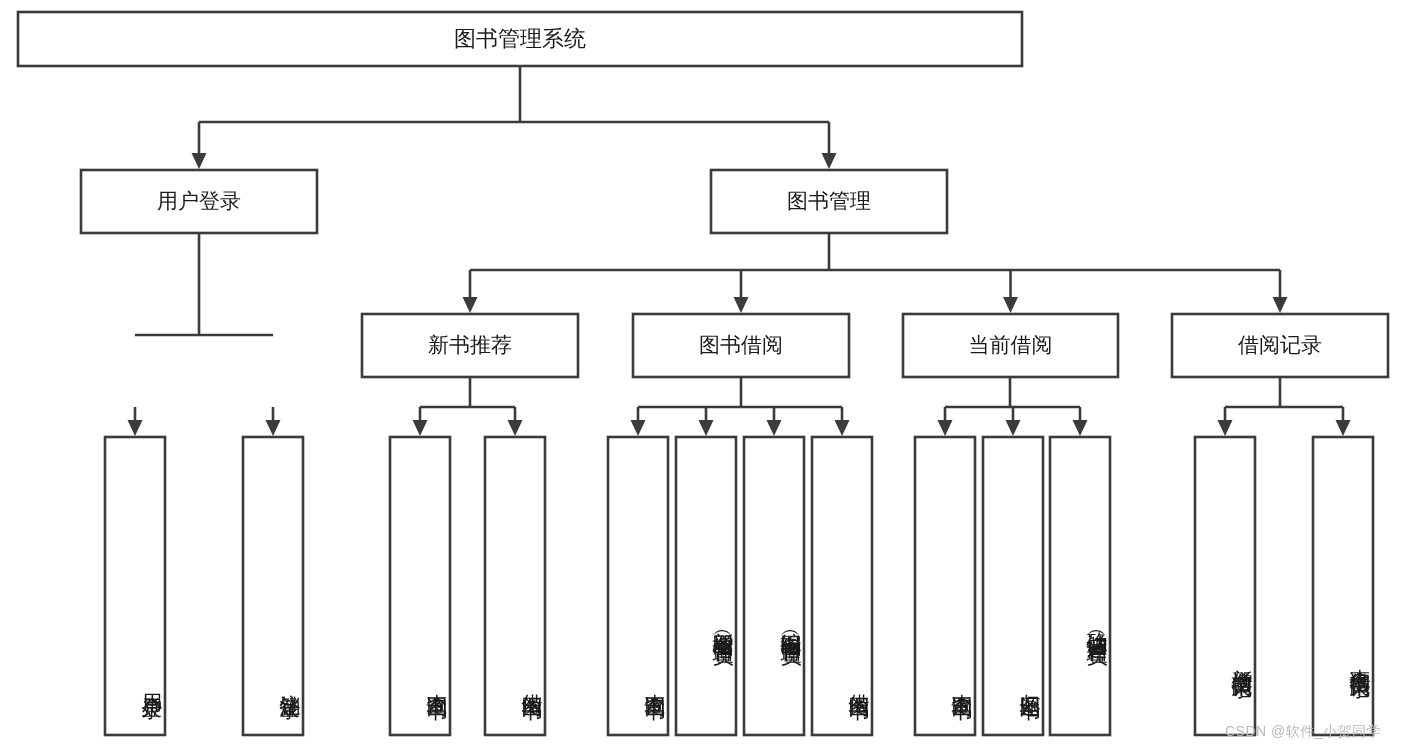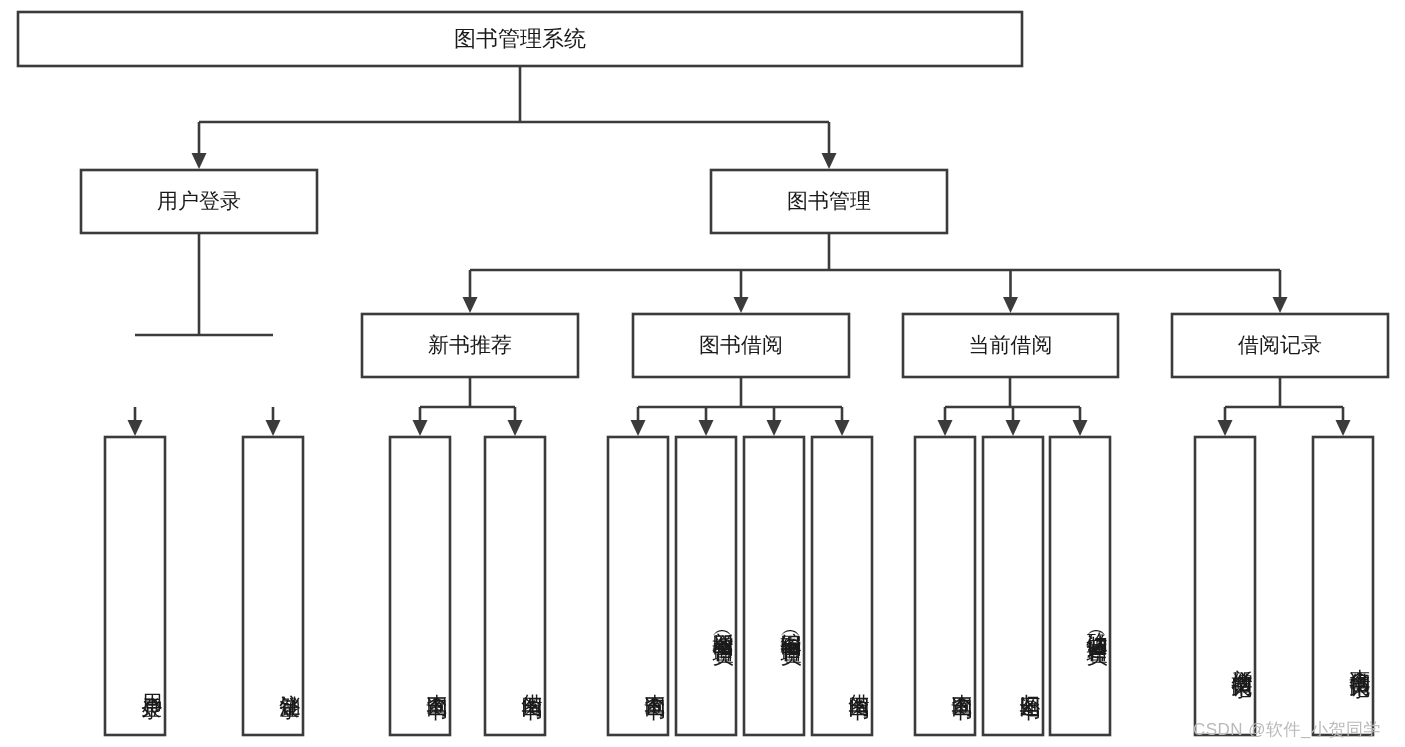--- a/index.html
+++ b/index.html
@@ -66,21 +66,21 @@
     letter-spacing: 2px;
     white-space: nowrap;
     text-align: left;
     pointer-events: none;
   }
   .watermark {
     position: absolute;
     right: 8px;
     bottom: 6px;
     font-family: "Liberation Sans", "DejaVu Sans", sans-serif;
-    font-size: 17px;
+    font-size: 14px;
     color: #b9b9b9;
     letter-spacing: 0.5px;
     white-space: nowrap;
   }
 </style>
 </head>
 <body>
 
 <div id="diagram-root">
 

